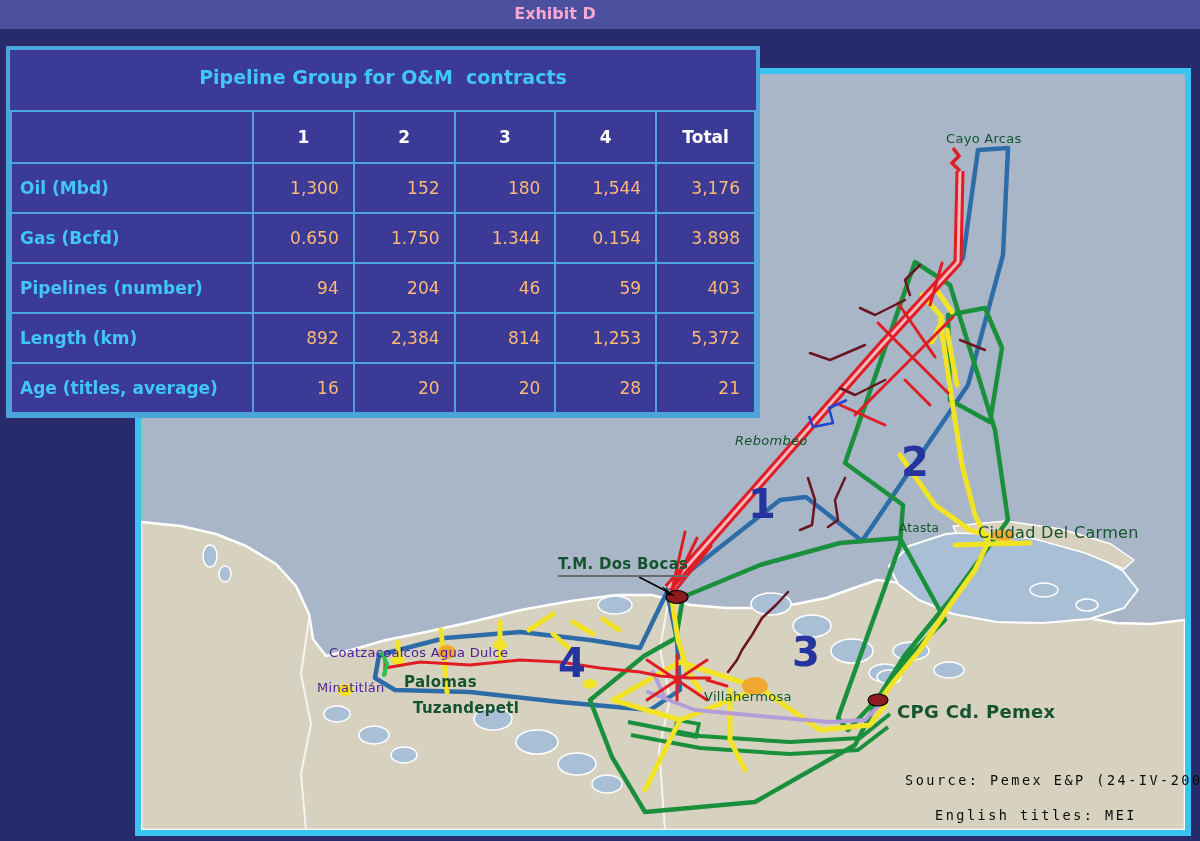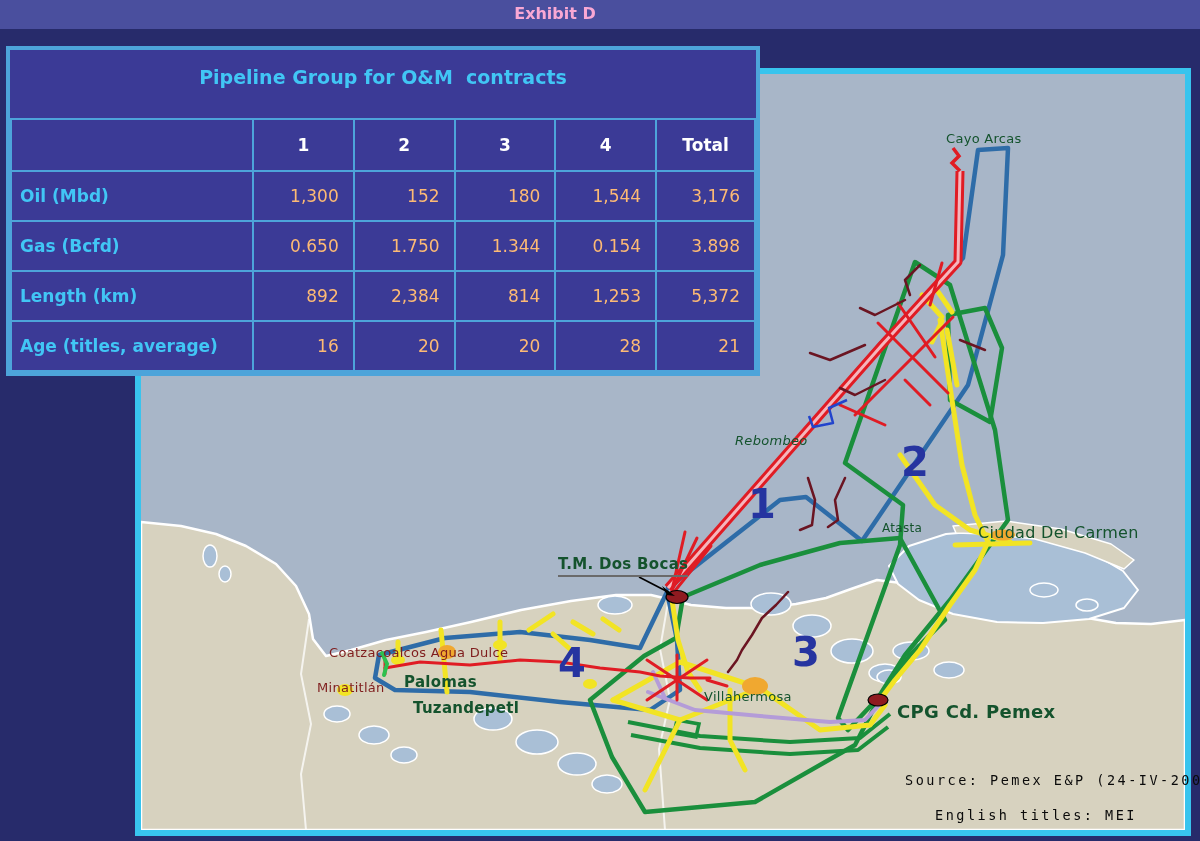--- a/index.html
+++ b/index.html
@@ -6,32 +6,32 @@
   .page{position:relative;width:1200px;height:841px;overflow:hidden;
         background:var(--pagebg);font-family:"DejaVu Sans","Liberation Sans",sans-serif;}
   .top-bar{position:absolute;left:0;top:0;width:1200px;height:29px;background:var(--topbar);}
   .top-bar span{position:absolute;left:0;top:4px;width:1110px;text-align:center;
         color:#f9a8d4;font-size:16px;font-weight:700;}
   
   .map-panel{position:absolute;left:135px;top:68px;width:1044px;height:756px;
         border:6px solid var(--mapborder);background:var(--sea);}
   .map-panel svg{position:absolute;left:0;top:0;}
   .mlabel{position:absolute;white-space:nowrap;color:#14532d;font-size:13px;letter-spacing:.3px;}
-  .mlabel.thin{color:#7f1d1d;}
+  .mlabel.thin{color:#4c1d95;}
   .mlabel.bold{font-weight:700;font-size:15px;}
   .mlabel.big{font-weight:700;font-size:18px;}
   .mlabel.underline{border-bottom:2px solid #6a6a6a;padding-bottom:2px;}
   .gnum{position:absolute;transform:translate(-50%,-52%);color:var(--numblue);
         font-size:40px;font-weight:700;font-family:"DejaVu Sans",sans-serif;}
   .srctext{position:absolute;font-family:"DejaVu Sans Mono","Liberation Mono",monospace;
         font-size:13.5px;letter-spacing:2.5px;color:#0a0a0a;white-space:nowrap;}
   
   .data-table{position:absolute;left:6px;top:46px;width:746px;
         border:4px solid var(--tborder);background:var(--tablebg);}
-  .t-title{height:68px;line-height:54px;text-align:center;color:var(--cyantext);
+  .t-title{height:60px;line-height:54px;text-align:center;color:var(--cyantext);
         font-size:19px;font-weight:700;white-space:pre;}
   .data-table table{width:100%;border-collapse:collapse;table-layout:fixed;}
   .data-table th,.data-table td{border:2px solid var(--tborder);font-size:17px;}
   .data-table th{height:48px;color:#fff;text-align:center;font-weight:700;}
   .data-table td{height:46px;color:#fdba74;text-align:right;padding-right:14px;}
   .data-table td.rowlabel{color:var(--cyantext);font-weight:700;text-align:left;
         padding-left:8px;padding-right:4px;font-size:17px;}
 </style>
 </head>
 <body>
@@ -181,21 +181,21 @@
       <ellipse cx="737" cy="626" rx="10" ry="6" style="fill:var(--marker);stroke:#000;stroke-width:1.2"></ellipse>
 
       <g>
         <line x1="498" y1="503" x2="527" y2="518" style="stroke:#000;stroke-width:1.6"></line>
         <polygon points="534,522 521,512 526,521" style="fill:#000"></polygon>
       </g>
     </svg>
 
     <div class="mlabel" style="left:805px;top:57px;">Cayo Arcas</div>
     <div class="mlabel" style="left:594px;top:359px;font-style:italic;">Rebombeo</div>
-    <div class="mlabel" style="left:741px;top:447px;font-size:12px;">Atasta</div>
+    <div class="mlabel" style="left:758px;top:447px;font-size:12px;">Atasta</div>
     <div class="mlabel" style="left:837px;top:449px;font-size:16px;">Ciudad Del Carmen</div>
     <div class="mlabel bold underline" style="left:417px;top:481px;">T.M. Dos Bocas</div>
     <div class="mlabel thin" style="left:188px;top:571px;">Coatzacoalcos Agua Dulce</div>
     <div class="mlabel thin" style="left:176px;top:606px;">Minatitlán</div>
     <div class="mlabel bold" style="left:263px;top:599px;">Palomas</div>
     <div class="mlabel bold" style="left:272px;top:625px;">Tuzandepetl</div>
     <div class="mlabel" style="left:563px;top:615px;">Villahermosa</div>
     <div class="mlabel big" style="left:756px;top:627px;">CPG Cd. Pemex</div>
 
     <div class="gnum" style="left:621px;top:431px;">1</div>
@@ -239,20 +239,28 @@
         </tr>
         <tr>
           <td class="rowlabel">Gas (Bcfd)</td>
           <td>0.650</td>
           <td>1.750</td>
           <td>1.344</td>
           <td>0.154</td>
           <td>3.898</td>
         </tr>
         <tr>
+          <td class="rowlabel">Pipelines (number)</td>
+          <td>94</td>
+          <td>204</td>
+          <td>46</td>
+          <td>59</td>
+          <td>403</td>
+        </tr>
+        <tr>
           <td class="rowlabel">Length (km)</td>
           <td>892</td>
           <td>2,384</td>
           <td>814</td>
           <td>1,253</td>
           <td>5,372</td>
         </tr>
         <tr>
           <td class="rowlabel">Age (titles, average)</td>
           <td>16</td>

